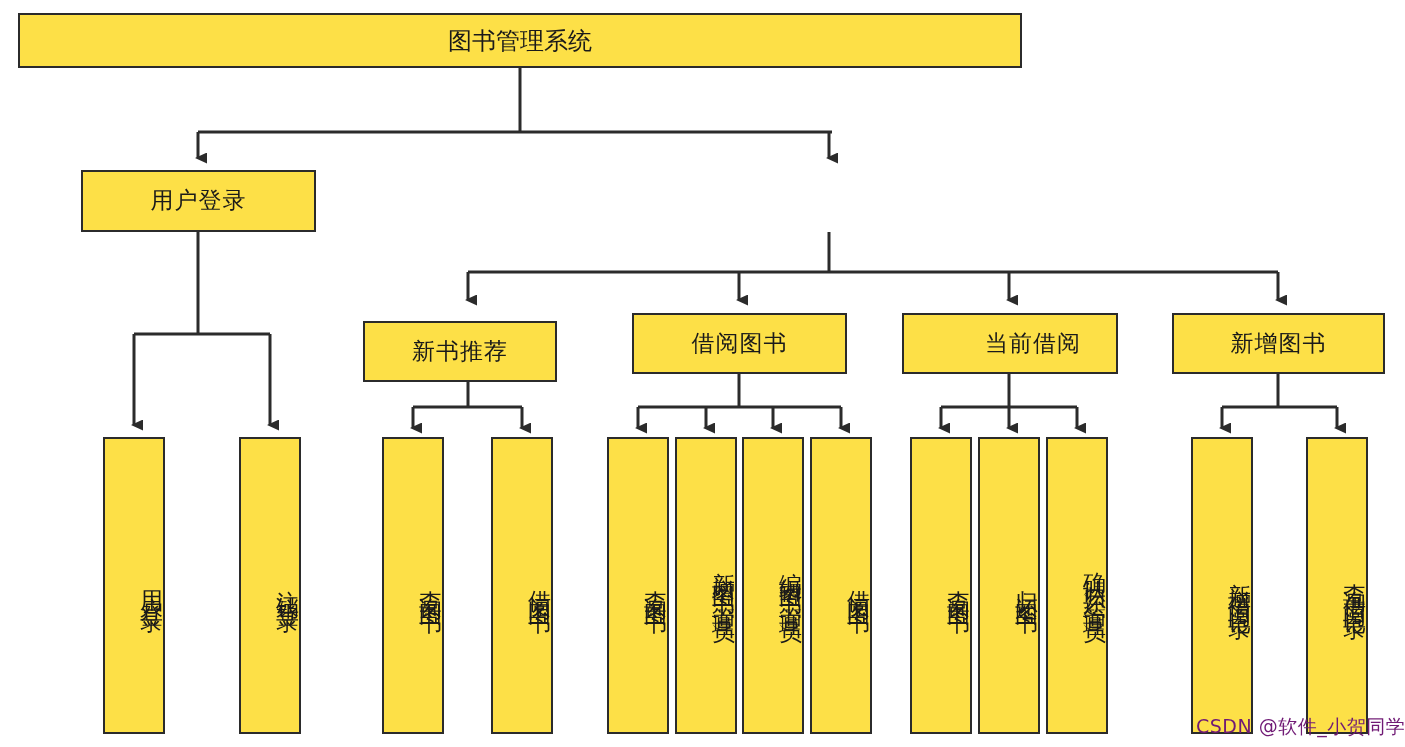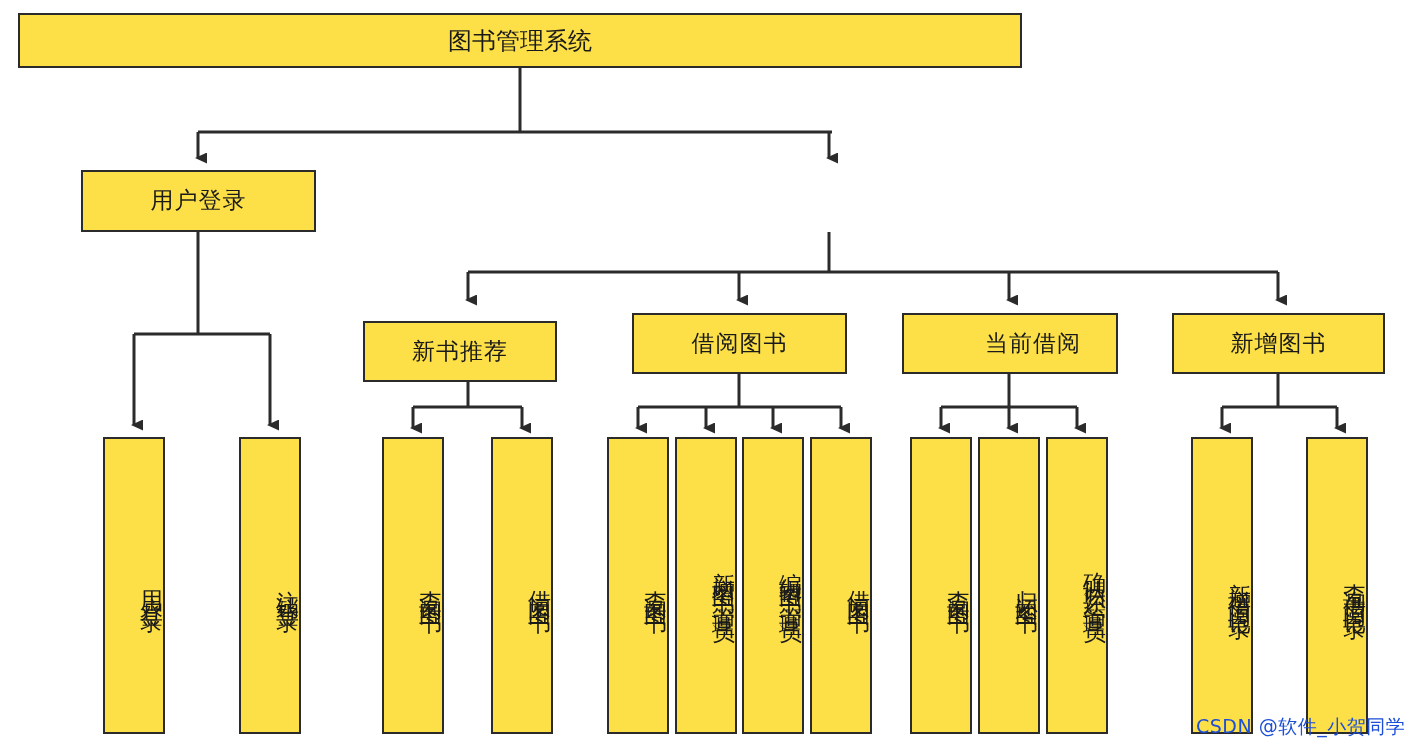--- a/index.html
+++ b/index.html
@@ -54,21 +54,21 @@
     align-items: flex-start;
     justify-content: center;
     white-space: nowrap;
   }
   .node.leaf .txt {
     writing-mode: vertical-rl;
     text-orientation: upright;
   }
   .watermark {
     position: absolute;
-    color: #1d4ed8;
+    color: #701a75;
     font-size: 19px;
     letter-spacing: 0.5px;
     white-space: nowrap;
     user-select: none;
   }
 </style>
 </head>
 <body>
 
 <div id="canvas">

